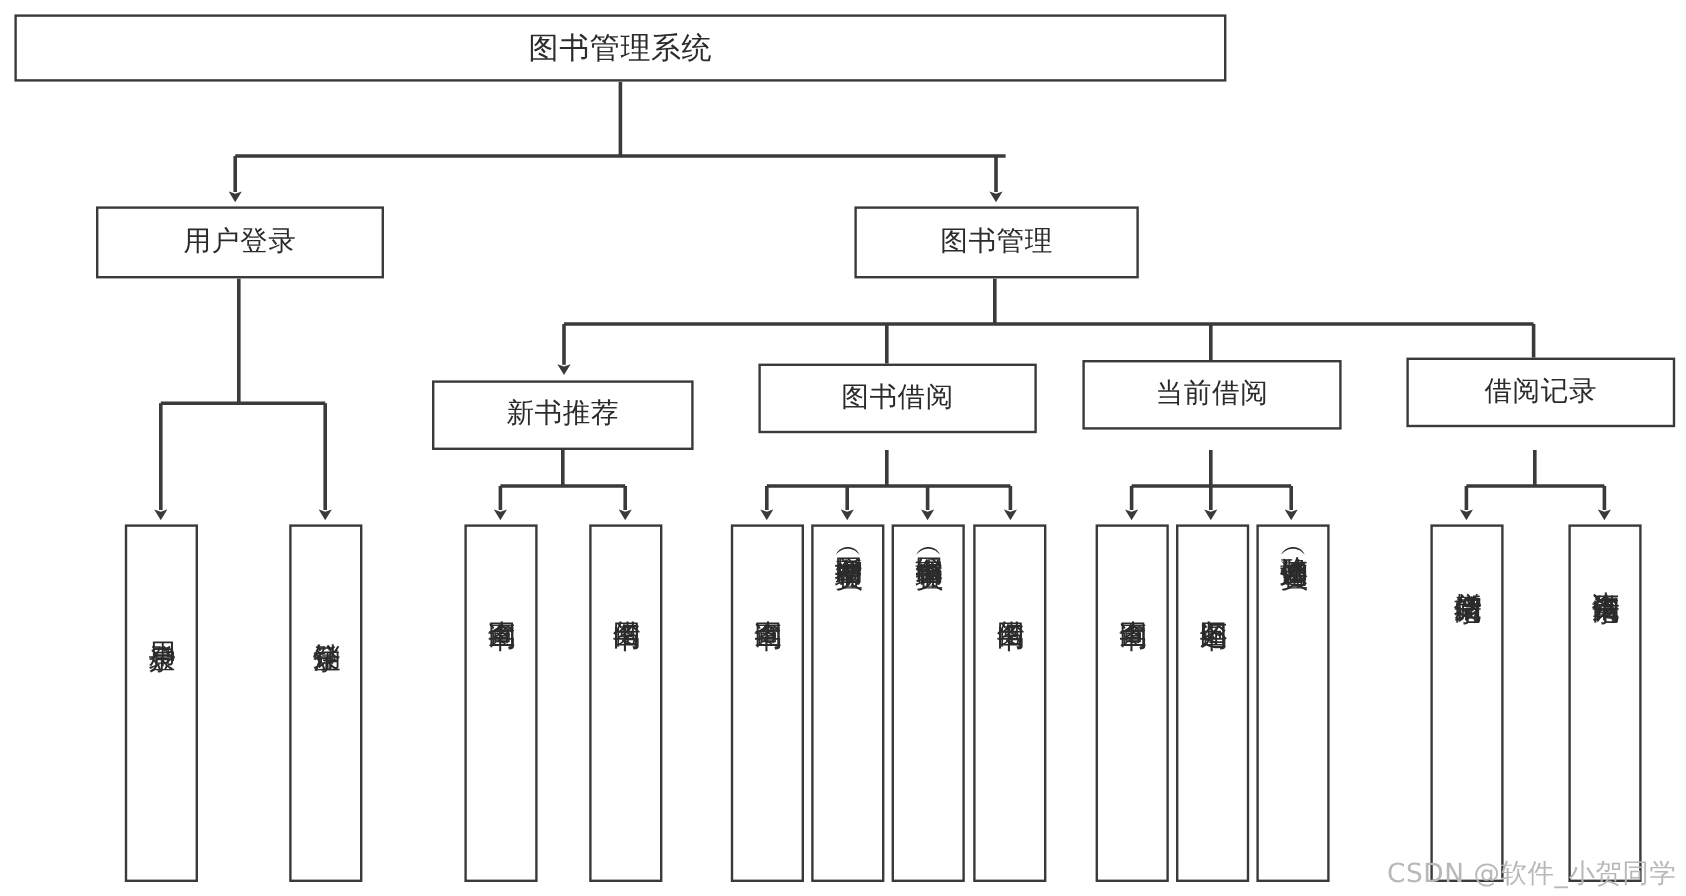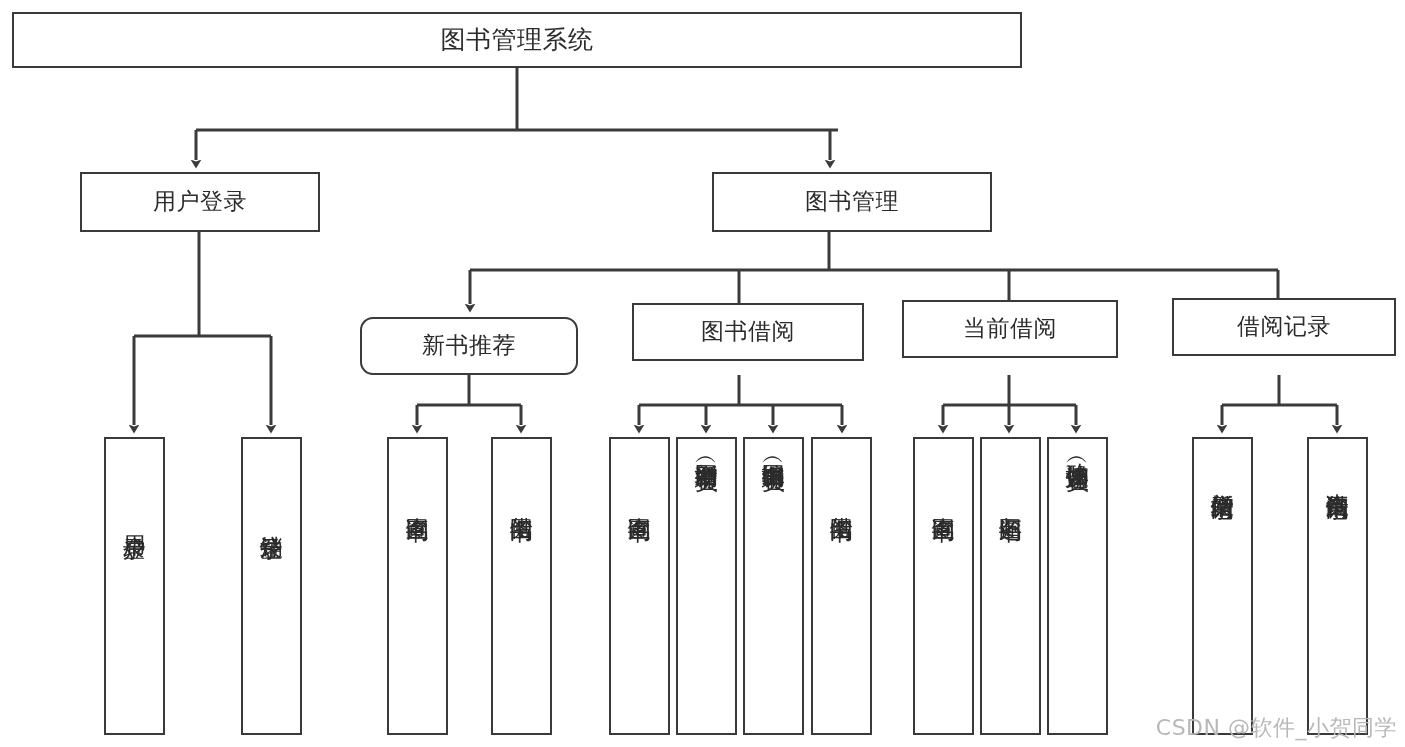--- a/index.html
+++ b/index.html
@@ -130,25 +130,25 @@
   </svg>
 
   <div class="node horizontal" id="title-node" style="left:12px; top:12px; width:1010px; height:56px;">
     <span>图书管理系统</span>
   </div>
 
   <div class="node horizontal" style="left:80px; top:172px; width:240px; height:60px;">
     <span>用户登录</span>
   </div>
 
-  <div class="node horizontal" style="left:712px; top:172px; width:280px; height:60px;">
+  <div class="node horizontal" style="left:712px; top:172px; width:237px; height:60px;">
     <span>图书管理</span>
   </div>
 
-  <div class="node horizontal" style="left:360px; top:317px; width:218px; height:58px;border-radius:13px;">
+  <div class="node horizontal" style="left:360px; top:317px; width:218px; height:58px;">
     <span>新书推荐</span>
   </div>
 
   <div class="node horizontal" style="left:632px; top:303px; width:232px; height:58px;">
     <span>图书借阅</span>
   </div>
 
   <div class="node horizontal" style="left:902px; top:300px; width:216px; height:58px;">
     <span>当前借阅</span>
   </div>

